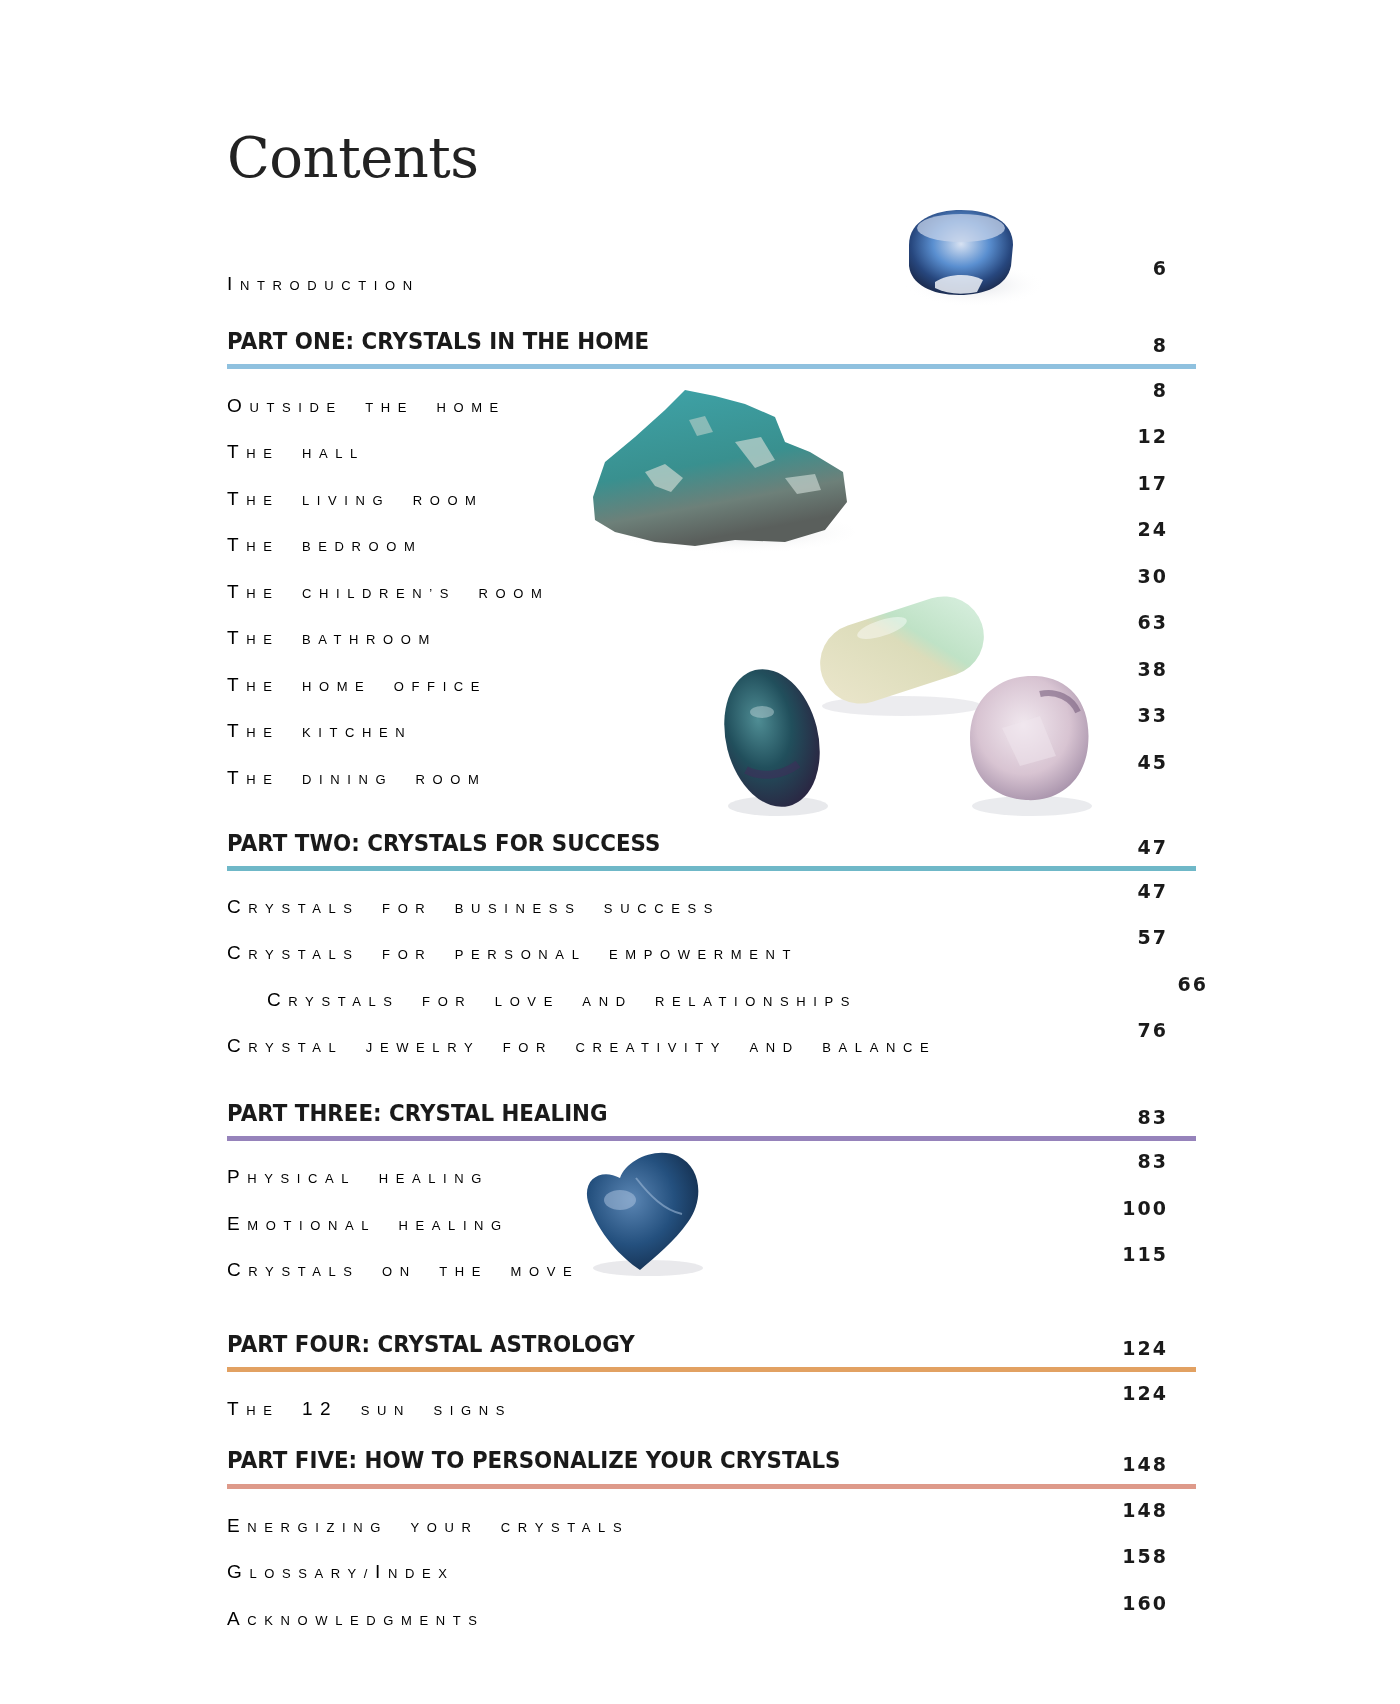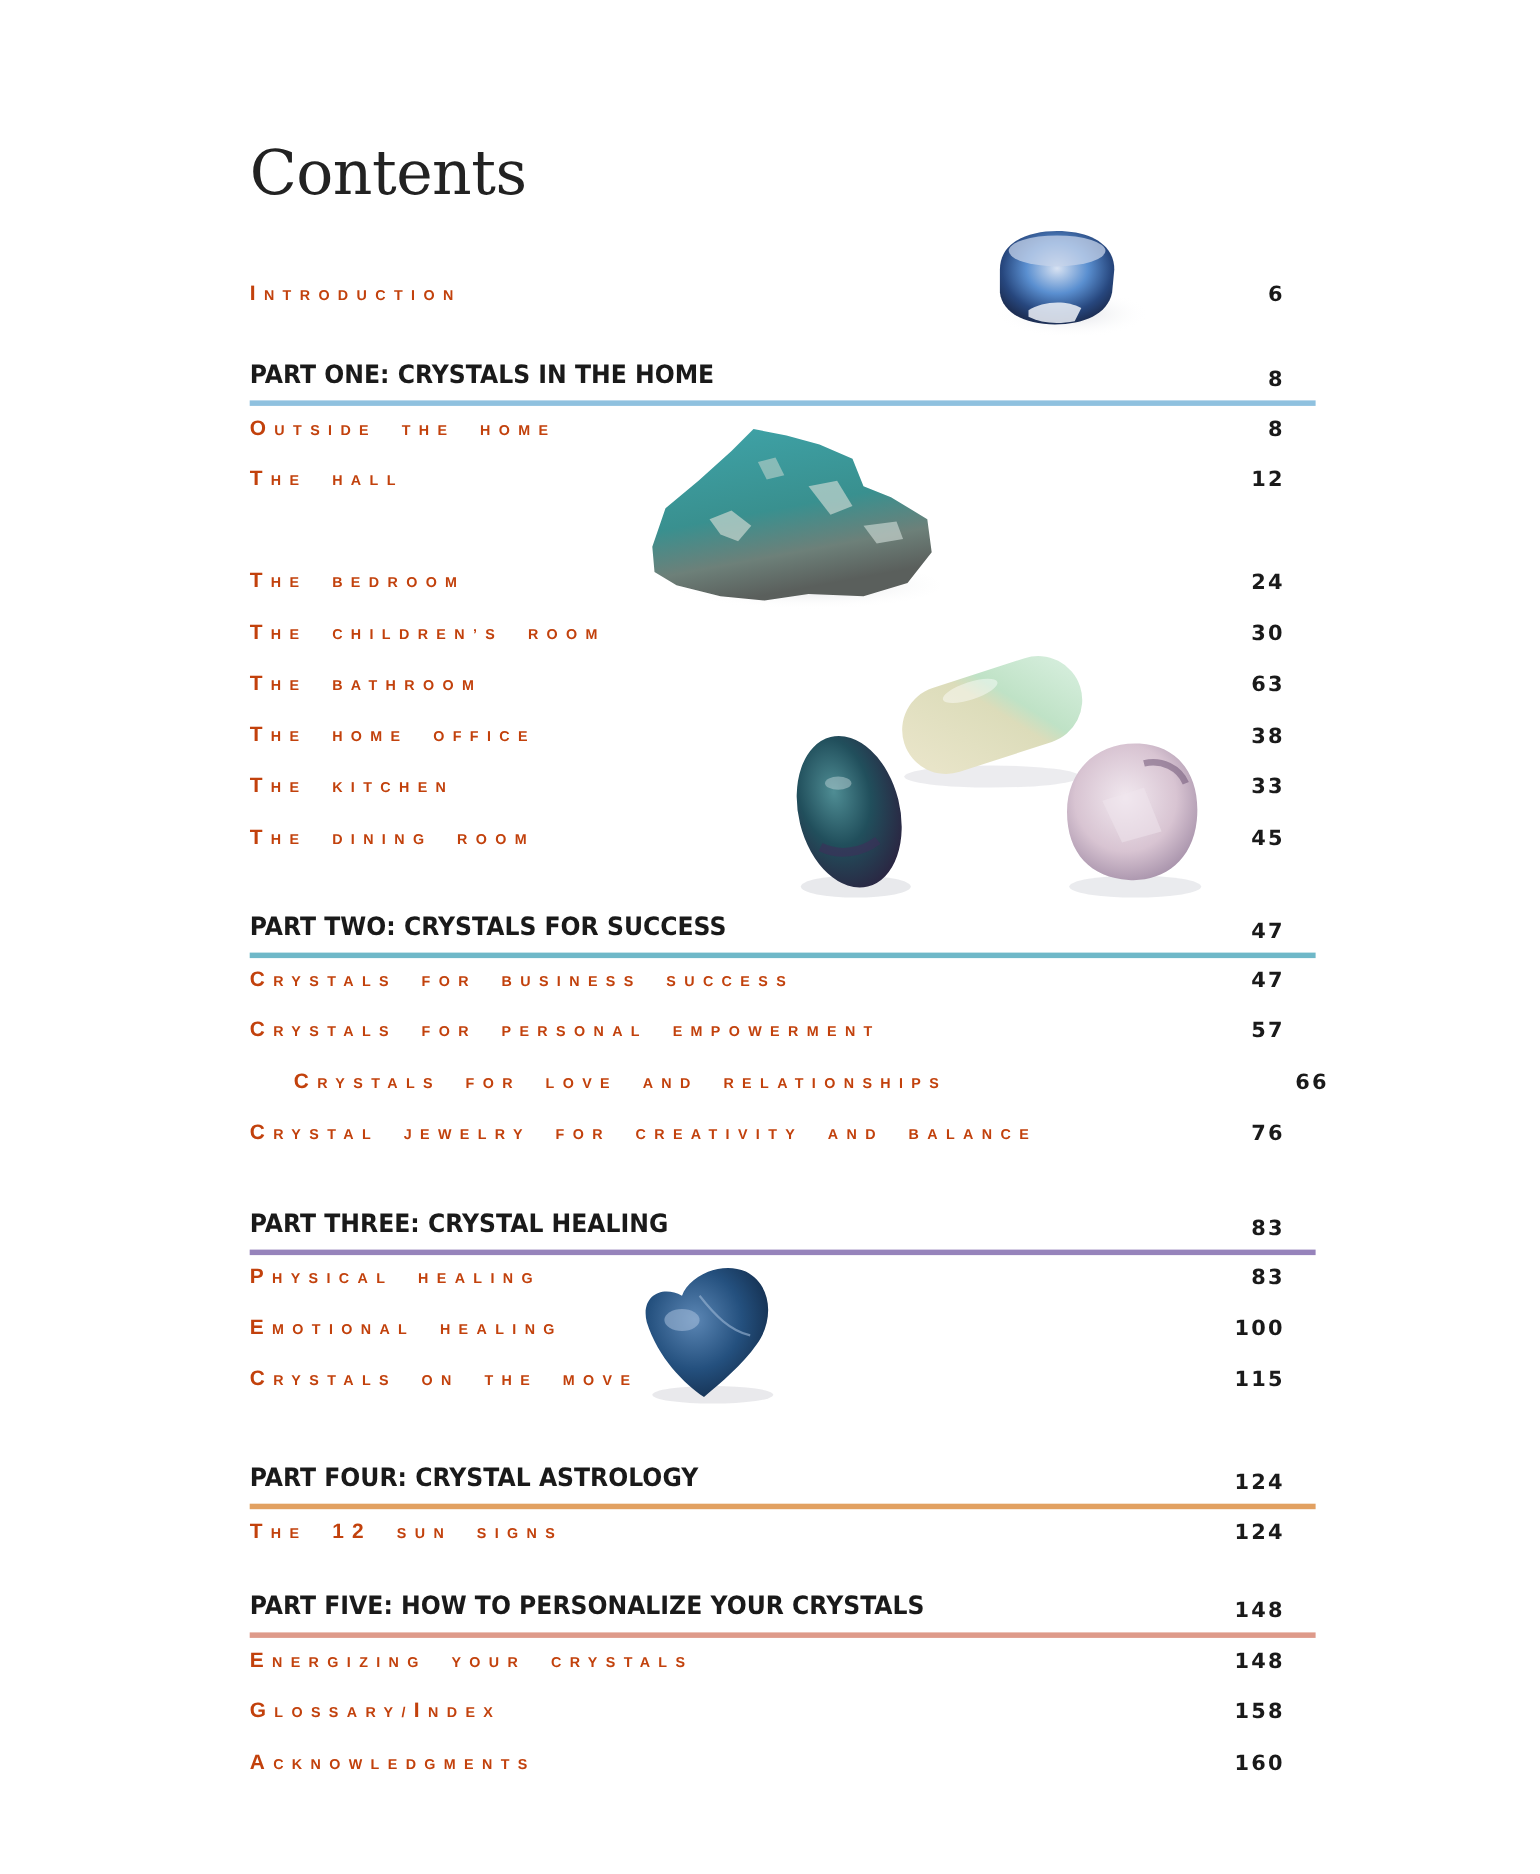--- a/index.html
+++ b/index.html
@@ -5,23 +5,23 @@
   html, body { margin: 0; padding: 0; background: #ffffff; }
   body { width: 1400px; height: 1704px; position: relative; overflow: hidden;
          font-family: "DejaVu Sans", sans-serif; color: #1a1a1a; }
   .page { position: absolute; left: 0; top: 0; width: 1400px; height: 1243px; }
 
   .title { position: absolute; left: 227px; top: 130px; font-family: "DejaVu Serif", serif;
            font-weight: 300; font-size: 56px; letter-spacing: -0.5px; color: #222;
            margin: 0; line-height: 1; }
 
   .entry { position: absolute; left: 227px; width: 941px; height: 26px; }
-  .entry .label { position: absolute; left: 0; top: 0; font-family: "Liberation Sans", sans-serif;
-                  font-weight: 700; font-size: 13px; letter-spacing: 7.6px; text-transform: uppercase;
-                  line-height: 26px; white-space: nowrap; color: #c2410c; }
+  .entry .label { position: absolute; left: 0; top: 16px; font-family: "Liberation Sans", sans-serif;
+                  font-weight: 400; font-size: 13px; letter-spacing: 7.6px; text-transform: uppercase;
+                  line-height: 26px; white-space: nowrap; color: #000000; }
   .entry .label .cap { font-size: 19px; letter-spacing: 7.6px; }
   .entry .page-num { position: absolute; right: 0; top: 0; font-family: "DejaVu Sans", sans-serif;
                      font-weight: 700; font-size: 19px; letter-spacing: 2px; line-height: 26px; color: #1a1a1a; }
 
   .part { position: absolute; left: 227px; width: 941px; height: 32px; }
   .part .heading { position: absolute; left: 0; top: 0; font-family: "DejaVu Sans", sans-serif;
                    font-weight: 700; font-size: 23px; letter-spacing: 0px; line-height: 32px;
                    color: #1a1a1a; white-space: nowrap; transform: scaleX(0.93); transform-origin: left center; }
   .part .page-num { position: absolute; right: 0; top: 4px; font-family: "DejaVu Sans", sans-serif;
                     font-weight: 700; font-size: 19px; letter-spacing: 2px; line-height: 32px; }
@@ -144,20 +144,24 @@
   </div>
   <div class="rule" style="top: 364px; background: rgb(143, 193, 223);"></div>
   <div class="entry" style="top:377px;">
       <span class="label"><span class="cap">O</span><span>u</span><span>t</span><span>s</span><span>i</span><span>d</span><span>e</span>&nbsp;&nbsp;<span>t</span><span>h</span><span>e</span>&nbsp;&nbsp;<span>h</span><span>o</span><span>m</span><span>e</span></span>
       <span class="page-num">8</span>
     </div>
   <div class="entry" style="top:423px;">
       <span class="label"><span class="cap">T</span><span>h</span><span>e</span>&nbsp;&nbsp;<span>h</span><span>a</span><span>l</span><span>l</span></span>
       <span class="page-num">12</span>
     </div>
+  <div class="entry" style="top:470px;">
+      <span class="label"><span class="cap">T</span><span>h</span><span>e</span>&nbsp;&nbsp;<span>l</span><span>i</span><span>v</span><span>i</span><span>n</span><span>g</span>&nbsp;&nbsp;<span>r</span><span>o</span><span>o</span><span>m</span></span>
+      <span class="page-num">17</span>
+    </div>
   <div class="entry" style="top:516px;">
       <span class="label"><span class="cap">T</span><span>h</span><span>e</span>&nbsp;&nbsp;<span>b</span><span>e</span><span>d</span><span>r</span><span>o</span><span>o</span><span>m</span></span>
       <span class="page-num">24</span>
     </div>
   <div class="entry" style="top:563px;">
       <span class="label"><span class="cap">T</span><span>h</span><span>e</span>&nbsp;&nbsp;<span>c</span><span>h</span><span>i</span><span>l</span><span>d</span><span>r</span><span>e</span><span>n</span><span>’</span><span>s</span>&nbsp;&nbsp;<span>r</span><span>o</span><span>o</span><span>m</span></span>
       <span class="page-num">30</span>
     </div>
   <div class="entry" style="top:609px;">
       <span class="label"><span class="cap">T</span><span>h</span><span>e</span>&nbsp;&nbsp;<span>b</span><span>a</span><span>t</span><span>h</span><span>r</span><span>o</span><span>o</span><span>m</span></span>

